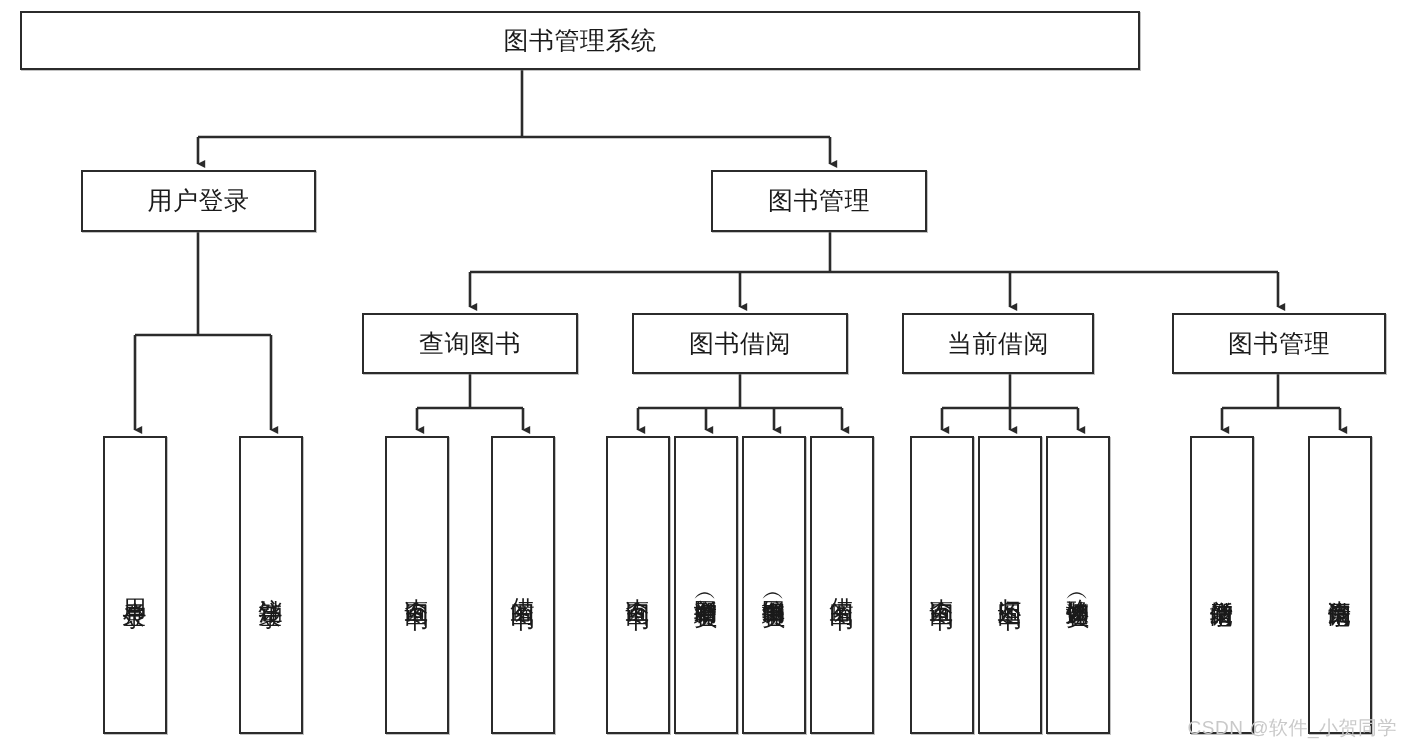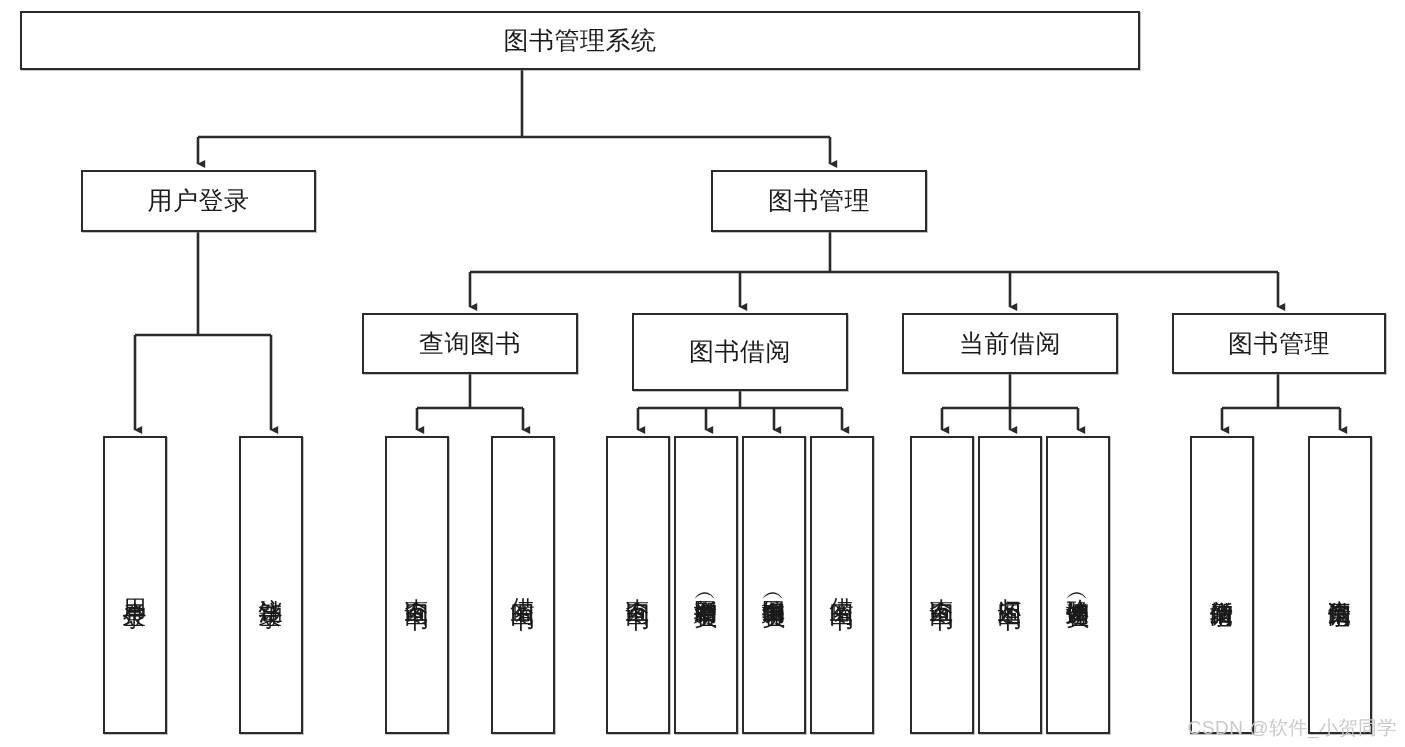--- a/index.html
+++ b/index.html
@@ -147,24 +147,24 @@
   <div class="node horiz" style="left:81px; top:170px; width:235px; height:62px;">
     <span class="node-label">用户登录</span>
   </div>
   <div class="node horiz" style="left:711px; top:170px; width:216px; height:62px;">
     <span class="node-label">图书管理</span>
   </div>
 
   <div class="node horiz" style="left:362px; top:313px; width:216px; height:61px;">
     <span class="node-label">查询图书</span>
   </div>
-  <div class="node horiz" style="left:632px; top:313px; width:216px; height:78px;">
+  <div class="node horiz" style="left:632px; top:313px; width:216px; height:61px;">
     <span class="node-label">图书借阅</span>
   </div>
-  <div class="node horiz" style="left:902px; top:313px; width:216px; height:61px;">
+  <div class="node horiz" style="left:902px; top:313px; width:192px; height:61px;">
     <span class="node-label">当前借阅</span>
   </div>
   <div class="node horiz" style="left:1172px; top:313px; width:214px; height:61px;">
     <span class="node-label">图书管理</span>
   </div>
 
   <div class="node vert" style="left:103px; top:436px; width:64px; height:298px;">
     <span class="node-label">用户登录</span>
   </div>
   <div class="node vert" style="left:239px; top:436px; width:64px; height:298px;">

